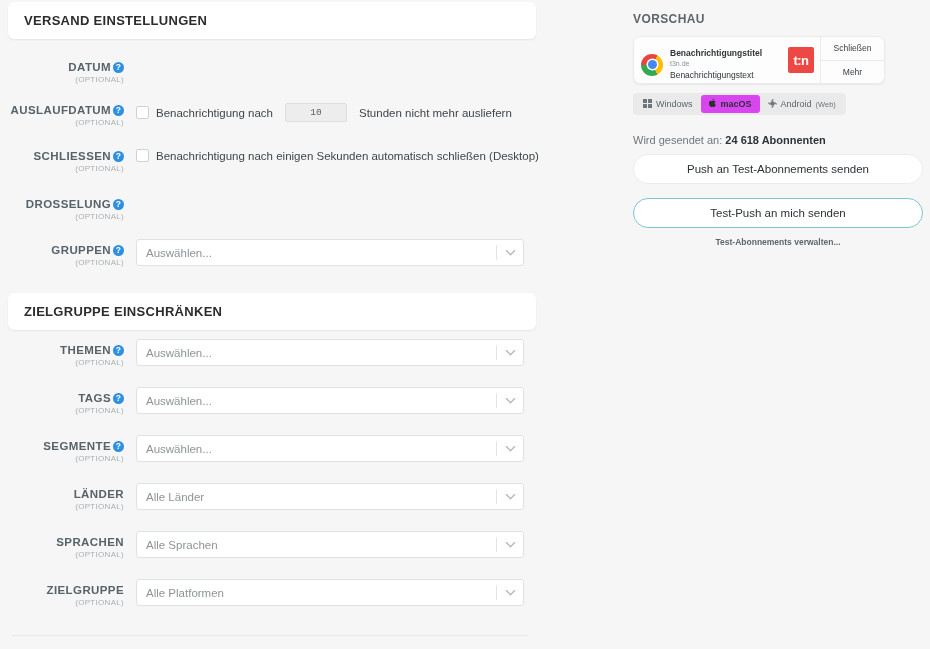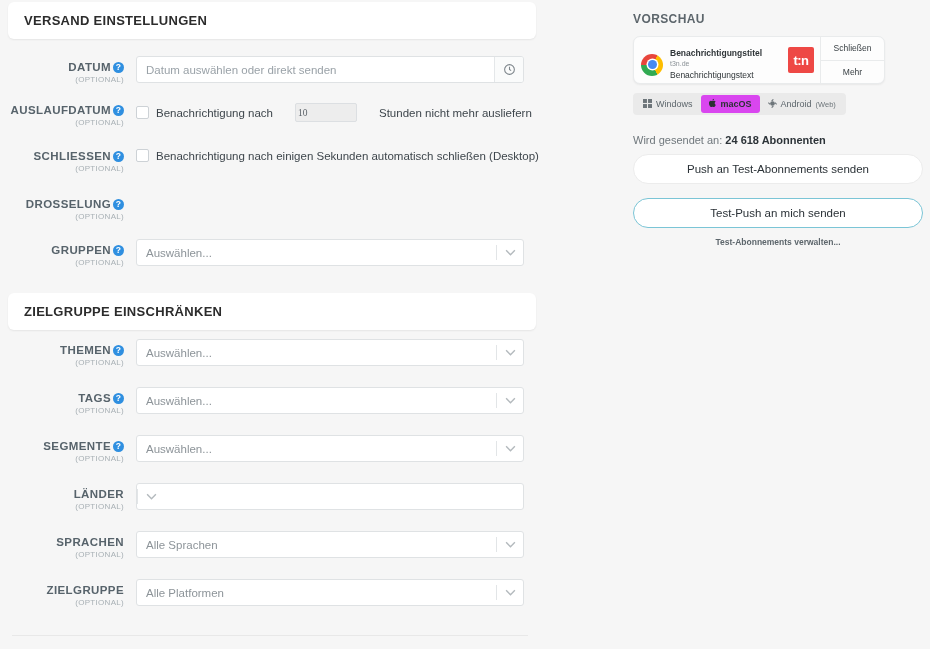--- a/index.html
+++ b/index.html
@@ -118,23 +118,24 @@
     color: #3e464c;
     white-space: nowrap;
   }
   .num-input {
     width: 62px; height: 19px;
     border: 1px solid #dcdfe2;
     border-radius: 2px;
     background: #ededed;
     font-size: 9.5px;
     color: #5b6268;
-    font-family: Liberation Serif, serif;
+    text-align: center;
+    font-family: Liberation Mono, monospace;
     outline: none;
-    margin: 0 15px;
+    margin: 0 5px;
   }
 
   .select-wrap {
     display: flex;
     align-items: center;
     width: 388px;
     height: 27px;
     border: 1px solid #dfe2e4;
     border-radius: 3px;
     background: #fff;
@@ -315,31 +316,20 @@
       <div class="section-title">VERSAND EINSTELLUNGEN</div>
     </div>
 
     <div class="form-row" style="margin-top:17px;">
       <div class="row-label">
         <div class="label-main">
           <span>DATUM</span><span class="help-icon">?</span>
         </div>
         <div class="label-optional">(OPTIONAL)</div>
       </div>
-      <div class="row-field">
-        <div class="text-input-wrap">
-          <input class="text-input" type="text" placeholder="Datum auswählen oder direkt senden" style="">
-          <div class="input-addon">
-            <svg width="13" height="13" viewBox="0 0 24 24" fill="none" stroke="#7e868c" stroke-width="2">
-              <circle cx="12" cy="12" r="9"></circle>
-              <path d="M12 7v5l3 2"></path>
-            </svg>
-          </div>
-        </div>
-      </div>
     </div>
 
     <div class="form-row" style="margin-top:13px;">
       <div class="row-label">
         <div class="label-main">
           <span>AUSLAUFDATUM</span><span class="help-icon">?</span>
         </div>
         <div class="label-optional">(OPTIONAL)</div>
       </div>
       <div class="row-field">
@@ -460,20 +450,21 @@
       </div>
     </div>
 
     <div class="form-row" style="margin-top:18px;">
       <div class="row-label">
         <div class="label-main">LÄNDER</div>
         <div class="label-optional">(OPTIONAL)</div>
       </div>
       <div class="row-field">
         <div class="select-wrap">
+          <span class="select-value">Alle Länder</span>
           <span class="select-sep"></span>
           <span class="select-arrow">
             <svg width="11" height="7" viewBox="0 0 12 8" fill="none" stroke="#b3b9bd" stroke-width="1.6">
                 <path d="M1 1.5 6 6.5 11 1.5"></path>
               </svg>
           </span>
         </div>
       </div>
     </div>
 

